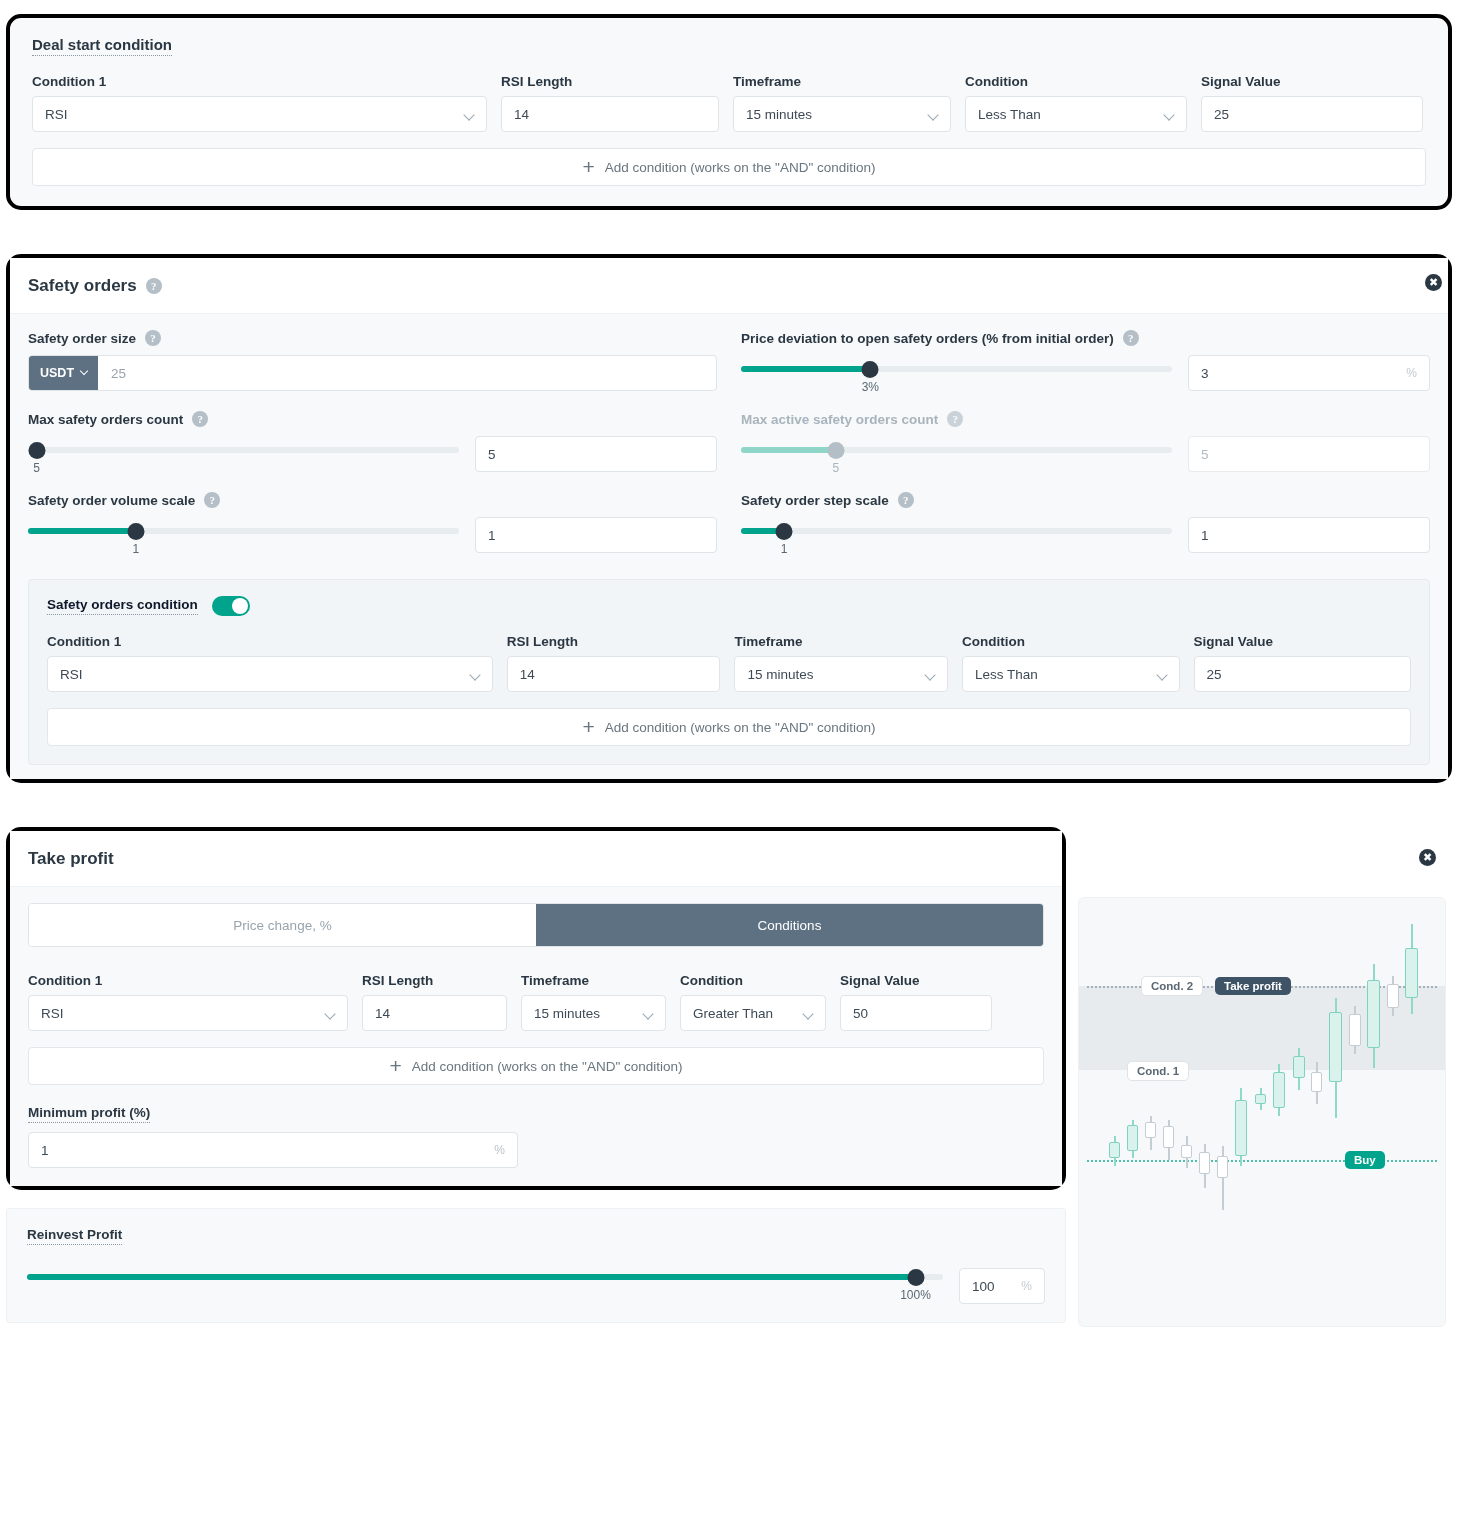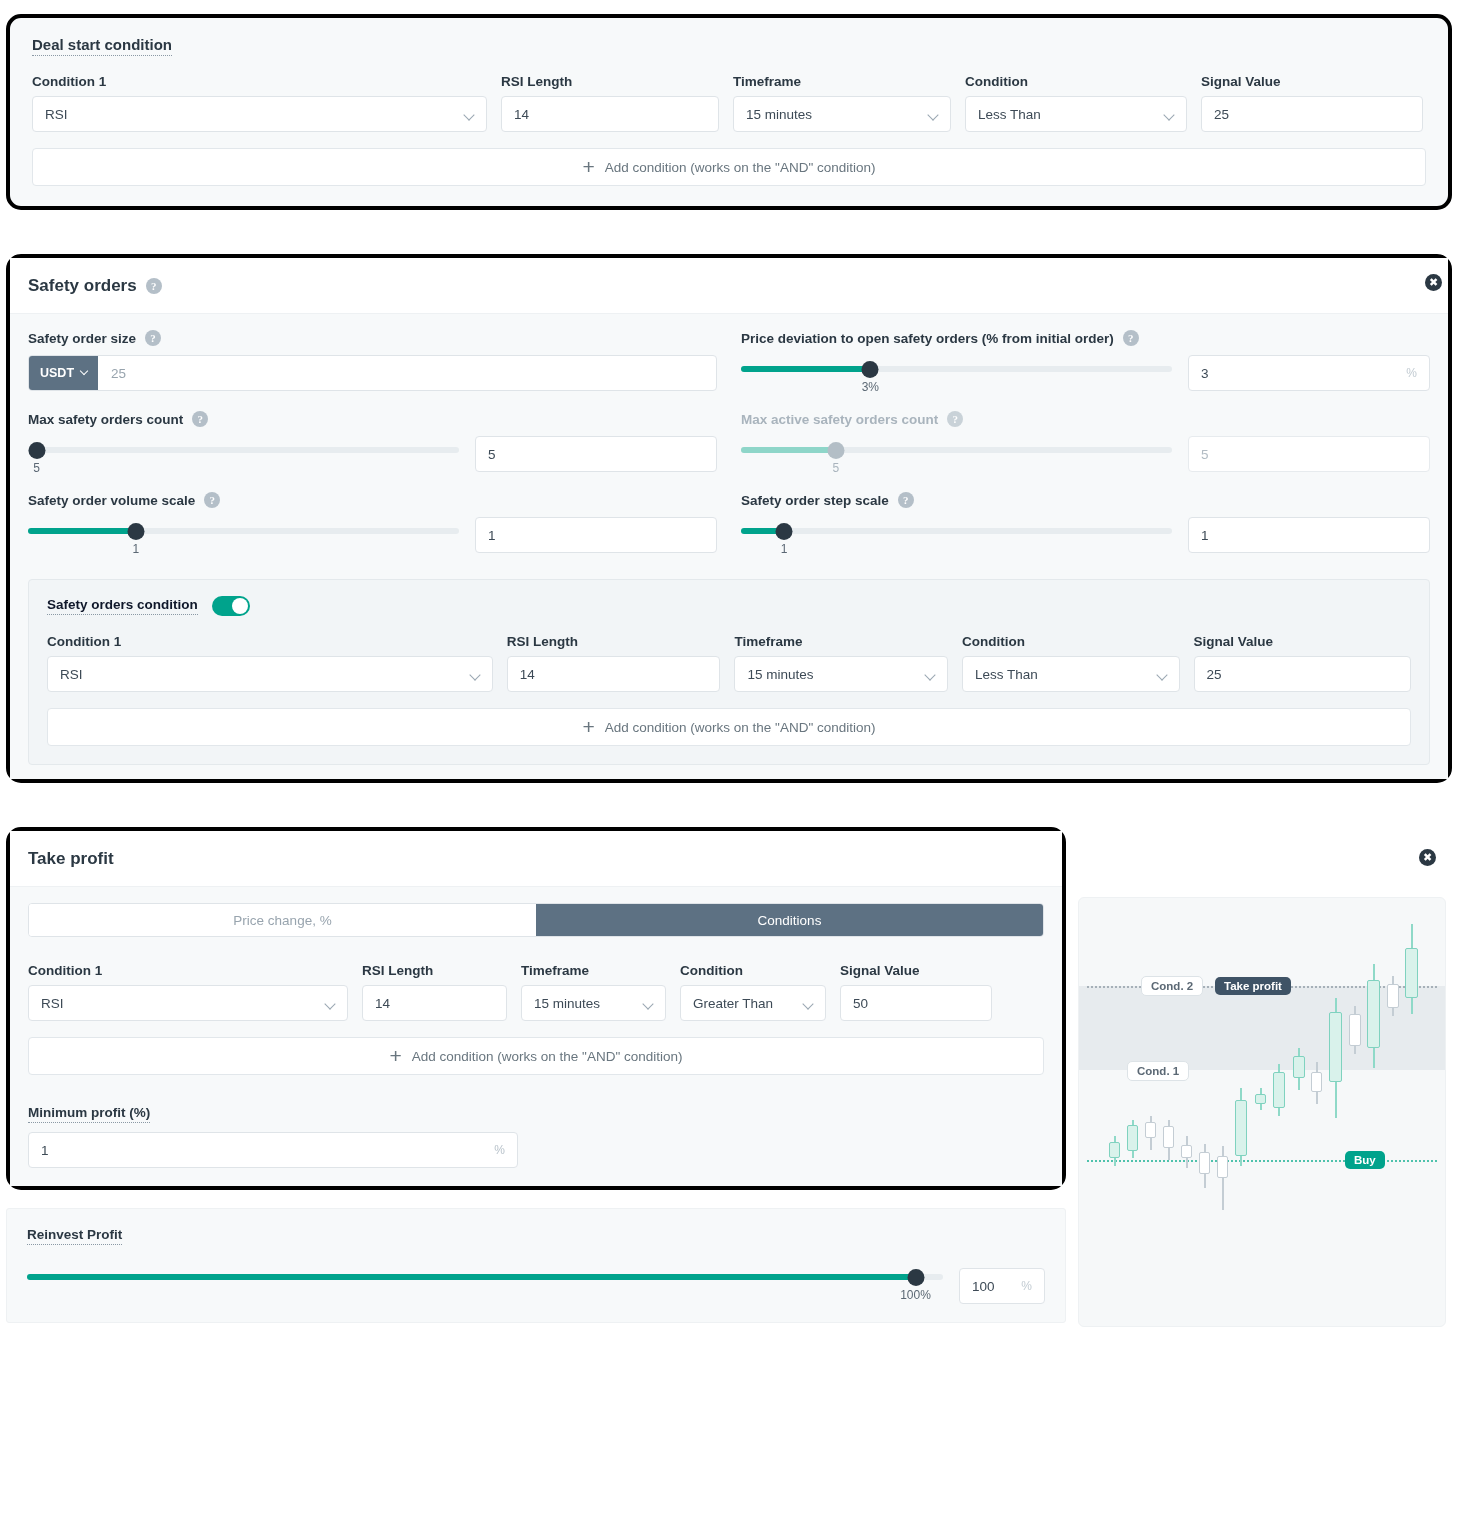--- a/index.html
+++ b/index.html
@@ -247,41 +247,41 @@
     width: 1060px;
     background: #ffffff;
   }
   #tp-body { background: #f7f9fa; padding: 16px 18px 18px 18px; }
 
   .tabs {
     display: flex;
     border: 1px solid #dfe4e8;
     border-radius: 4px;
     overflow: hidden;
-    height: 34px;
+    height: 44px;
     background: #ffffff;
   }
   .tab {
     flex: 1;
     display: flex; align-items: center; justify-content: center;
     font-size: 13.5px;
     color: #98a4ae;
     background: #ffffff;
   }
   .tab.active {
     background: #5d7183;
     color: #ffffff;
     font-weight: normal;
   }
 
   .tp-fields { display: flex; gap: 14px; align-items: flex-end; margin-top: 26px; }
 
   .minprof-line { display: flex; align-items: center; gap: 14px; margin-top: 18px; }
   .minprof-line .toggle-lbl { border-bottom: none; }
-  .mp-grid { display: flex; gap: 19px; margin-top: 28px; }
+  .mp-grid { display: flex; gap: 19px; margin-top: 18px; }
   .dotted-lbl {
     font-size: 13.5px; font-weight: bold; color: #2b3843;
     border-bottom: 1px dotted #8b99a5; padding-bottom: 2px;
     display: inline-block; margin-bottom: 9px;
   }
 
   
   #tp-aside {
     position: absolute;
     left: 1072px; top: 70px;

